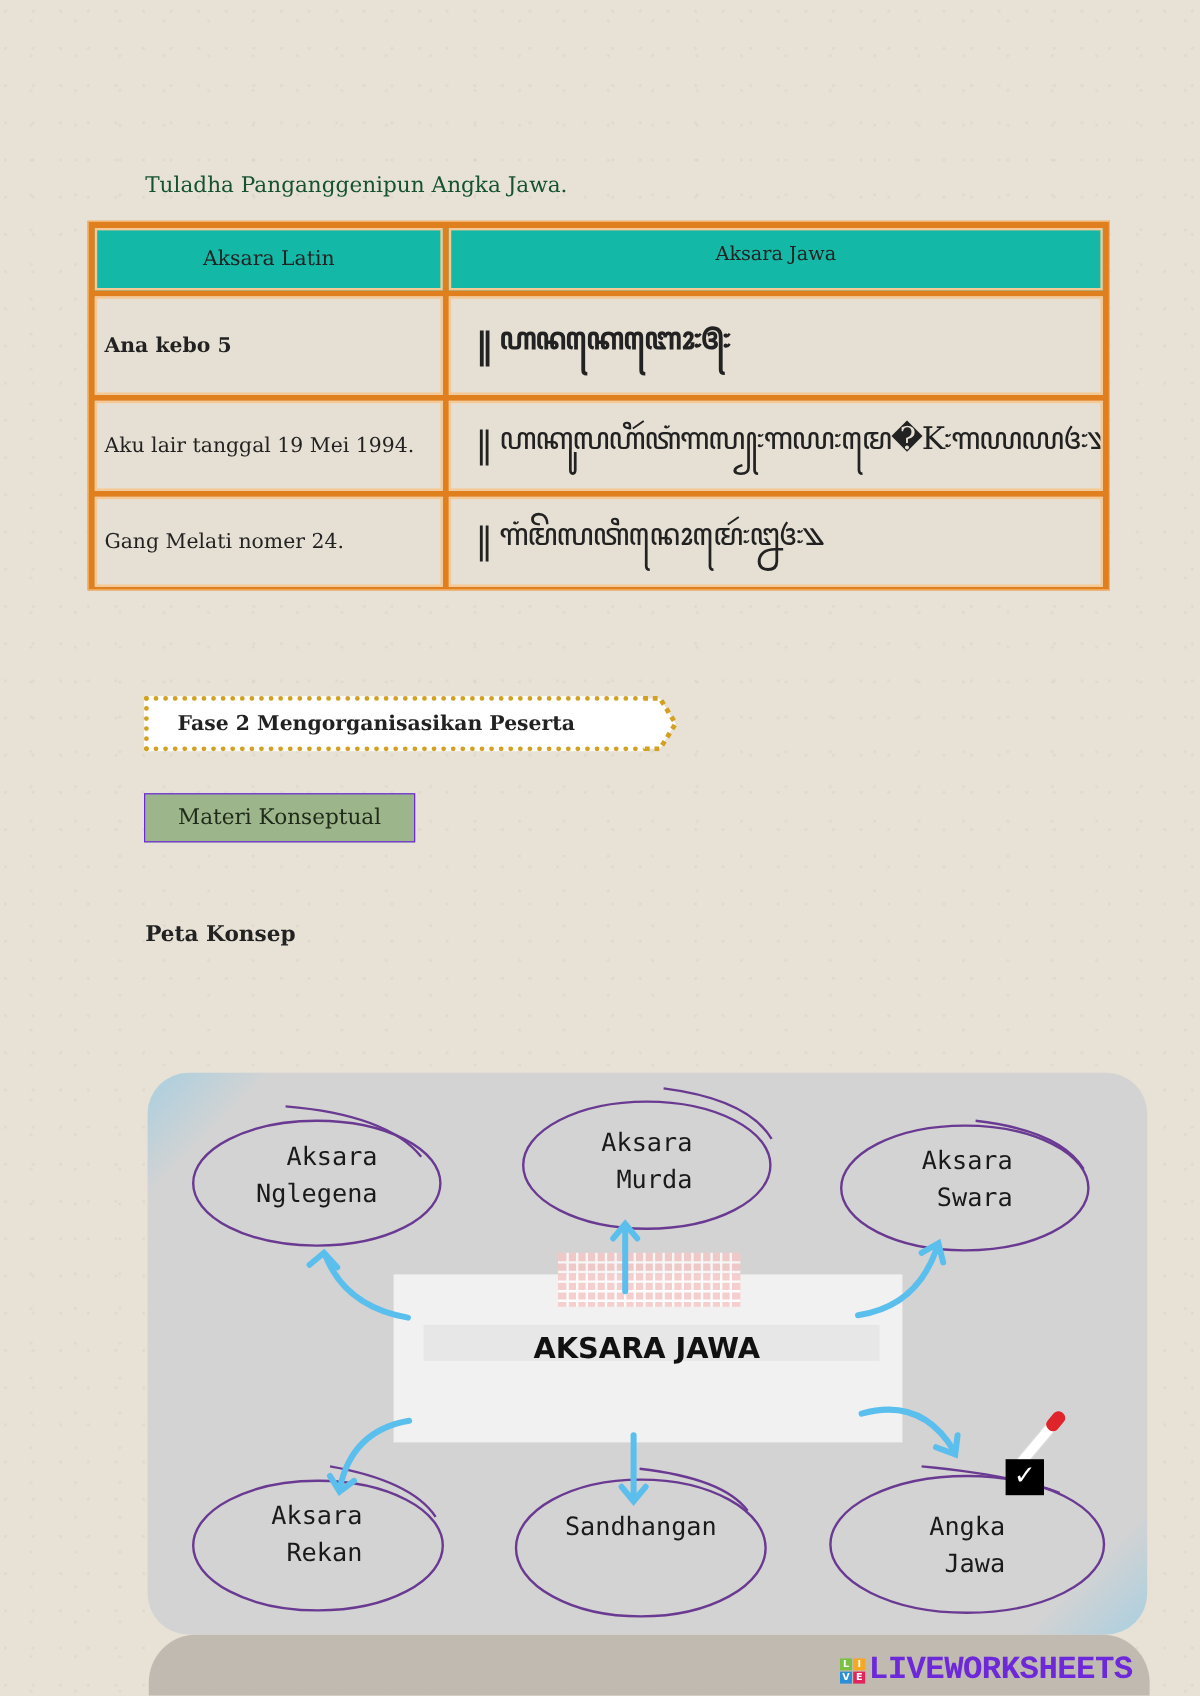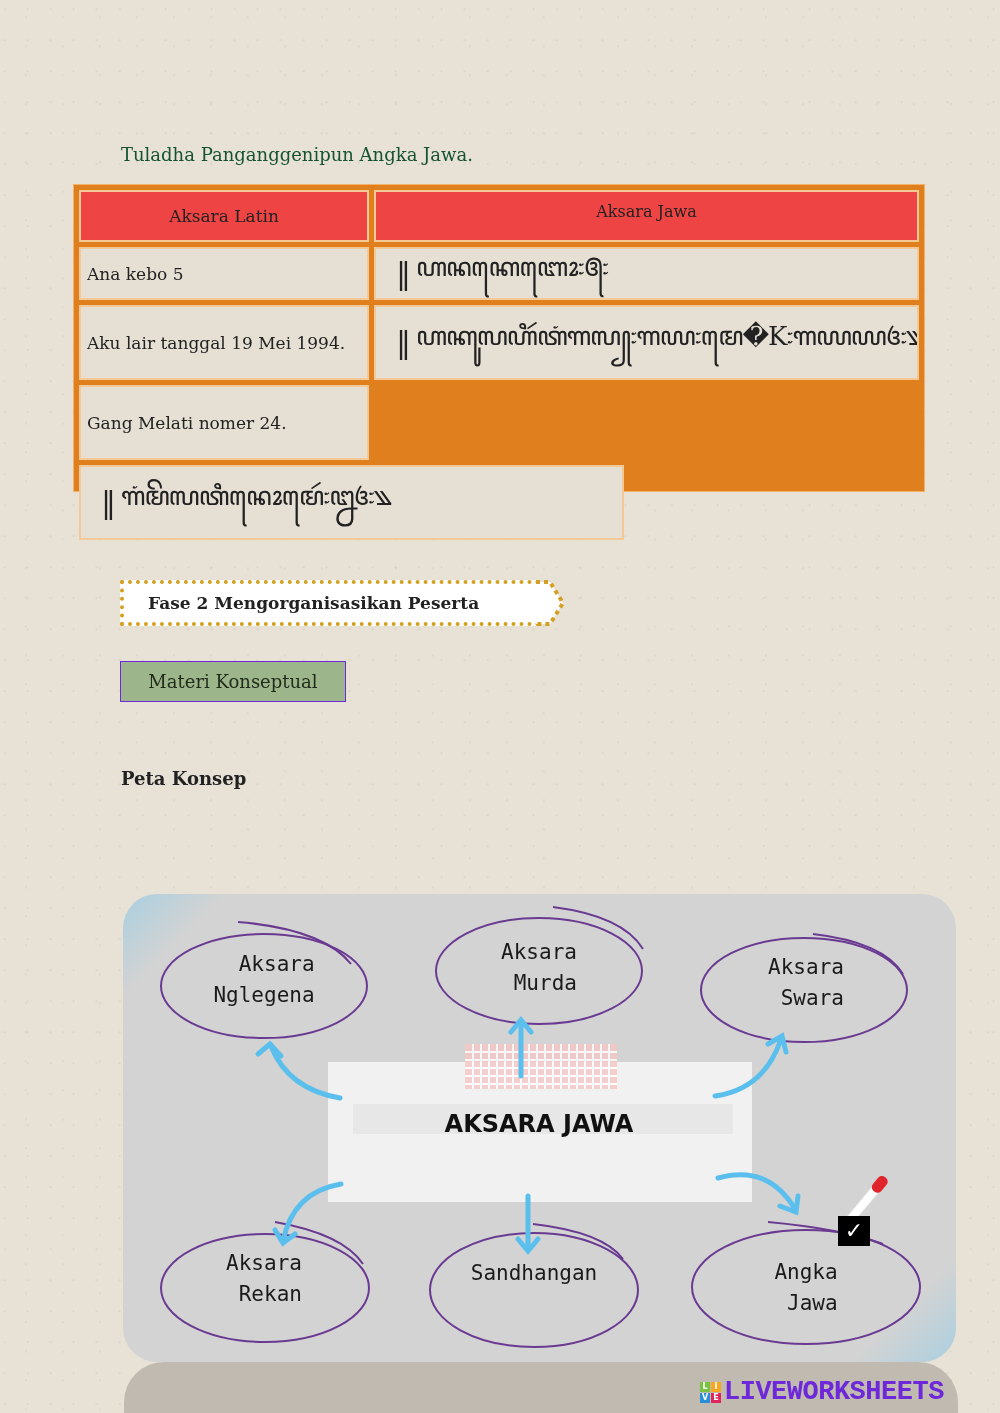--- a/index.html
+++ b/index.html
@@ -17,31 +17,31 @@
     position: absolute; left: 121px; top: 144px;
     font-size: 18px; color: #14532d;
   }
   
   .tbl {
     position: absolute; left: 73px; top: 184px; width: 852px; height: 308px;
     background: #e07f1e; box-sizing: border-box; padding: 5px;
     border: 1px solid #f3b26a;
   }
   .tbl-row { display: flex; gap: 5px; margin-bottom: 5px; }
-  .tbl-row:last-child { margin-bottom: 12px; flex-direction: column; }
+  .tbl-row:last-child { margin-bottom: 12px; }
   .cell {
     box-sizing: border-box; border: 2px solid #f5c995;
     background: #e6e0d4; display: flex; align-items: center;
     font-size: 17px; color: #222; padding: 0 6px;
   }
   .c1 { width: 290px; }
   .c2 { width: 545px; }
-  .hdr .cell { background: #ef4444; height: 52px; justify-content: center; }
+  .hdr .cell { background: #14b8a6; height: 52px; justify-content: center; }
   .hdr .c2 { align-items: flex-start; padding-top: 10px; font-size: 16px; }
-  .r1 .cell { height: 53px; }
+  .r1 .cell { height: 82px; font-weight: bold; }
   .r2 .cell { height: 75px; }
   .r3 .cell { height: 75px; }
   .r2 .c1 { text-align: justify; line-height: 22px; align-items: center; }
   .jawa {
     font-family: "DejaVu Serif", serif; font-size: 26px; letter-spacing: -1px;
     color: #222; white-space: nowrap; overflow: hidden; padding-left: 20px;
   }
   .jawa .bar { font-size: 30px; margin-right: 6px; }
   
   .phase {

